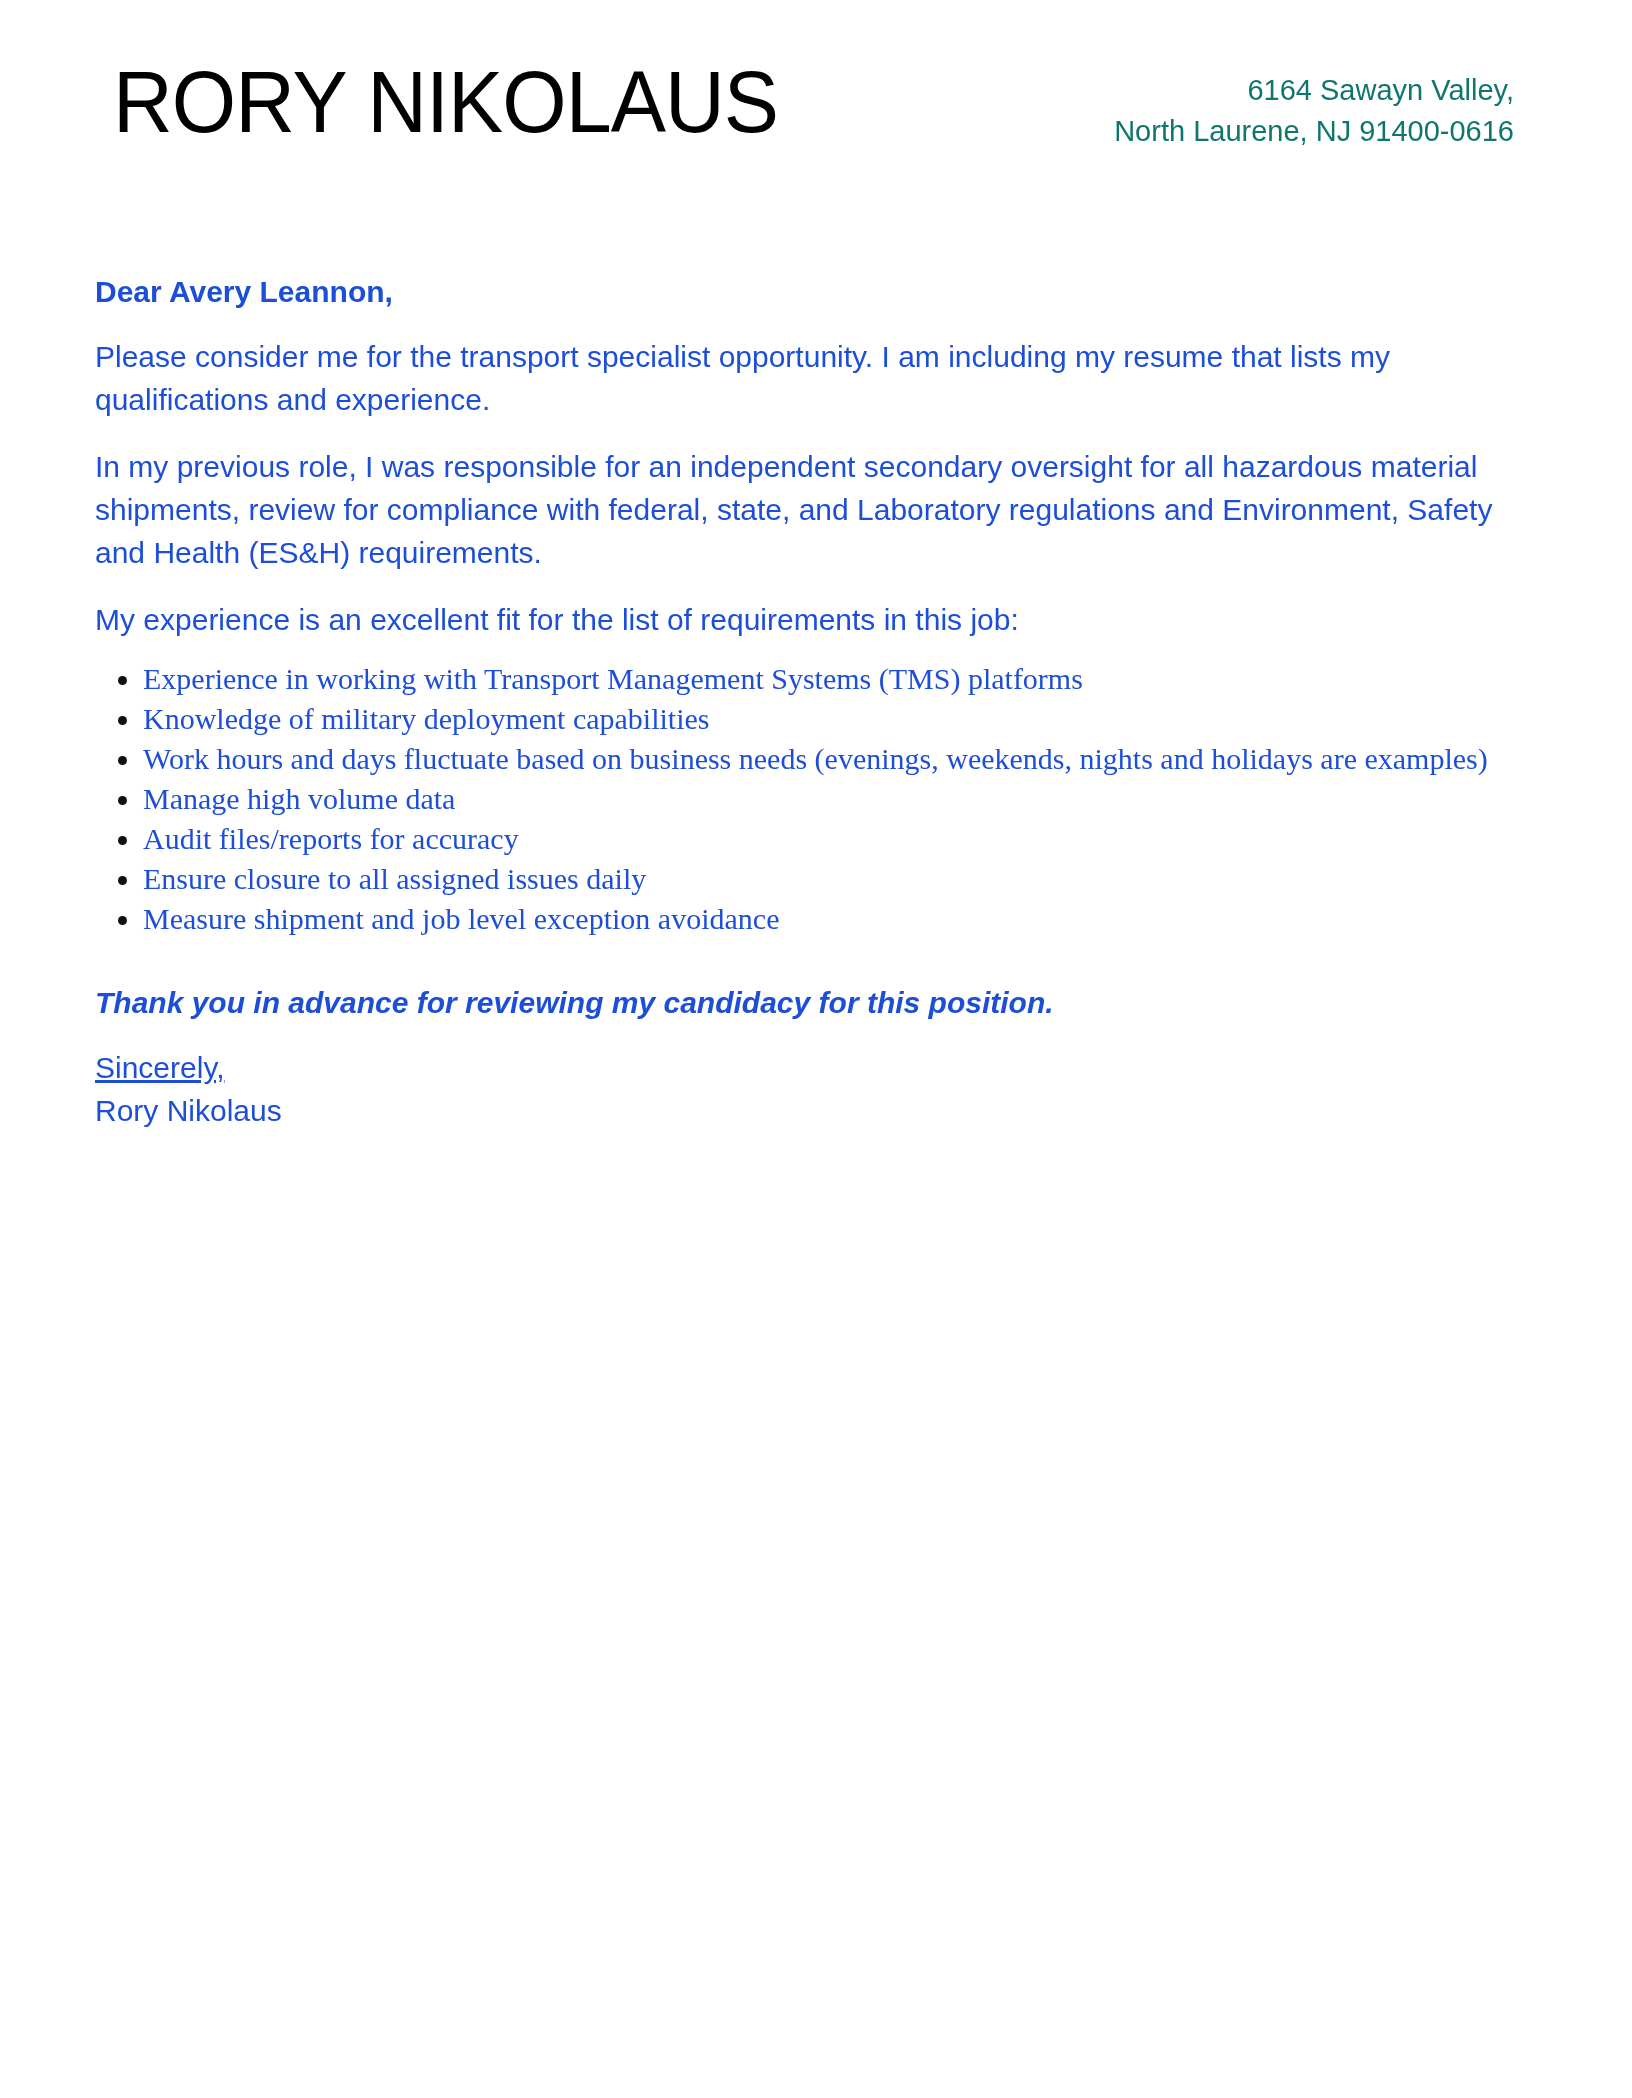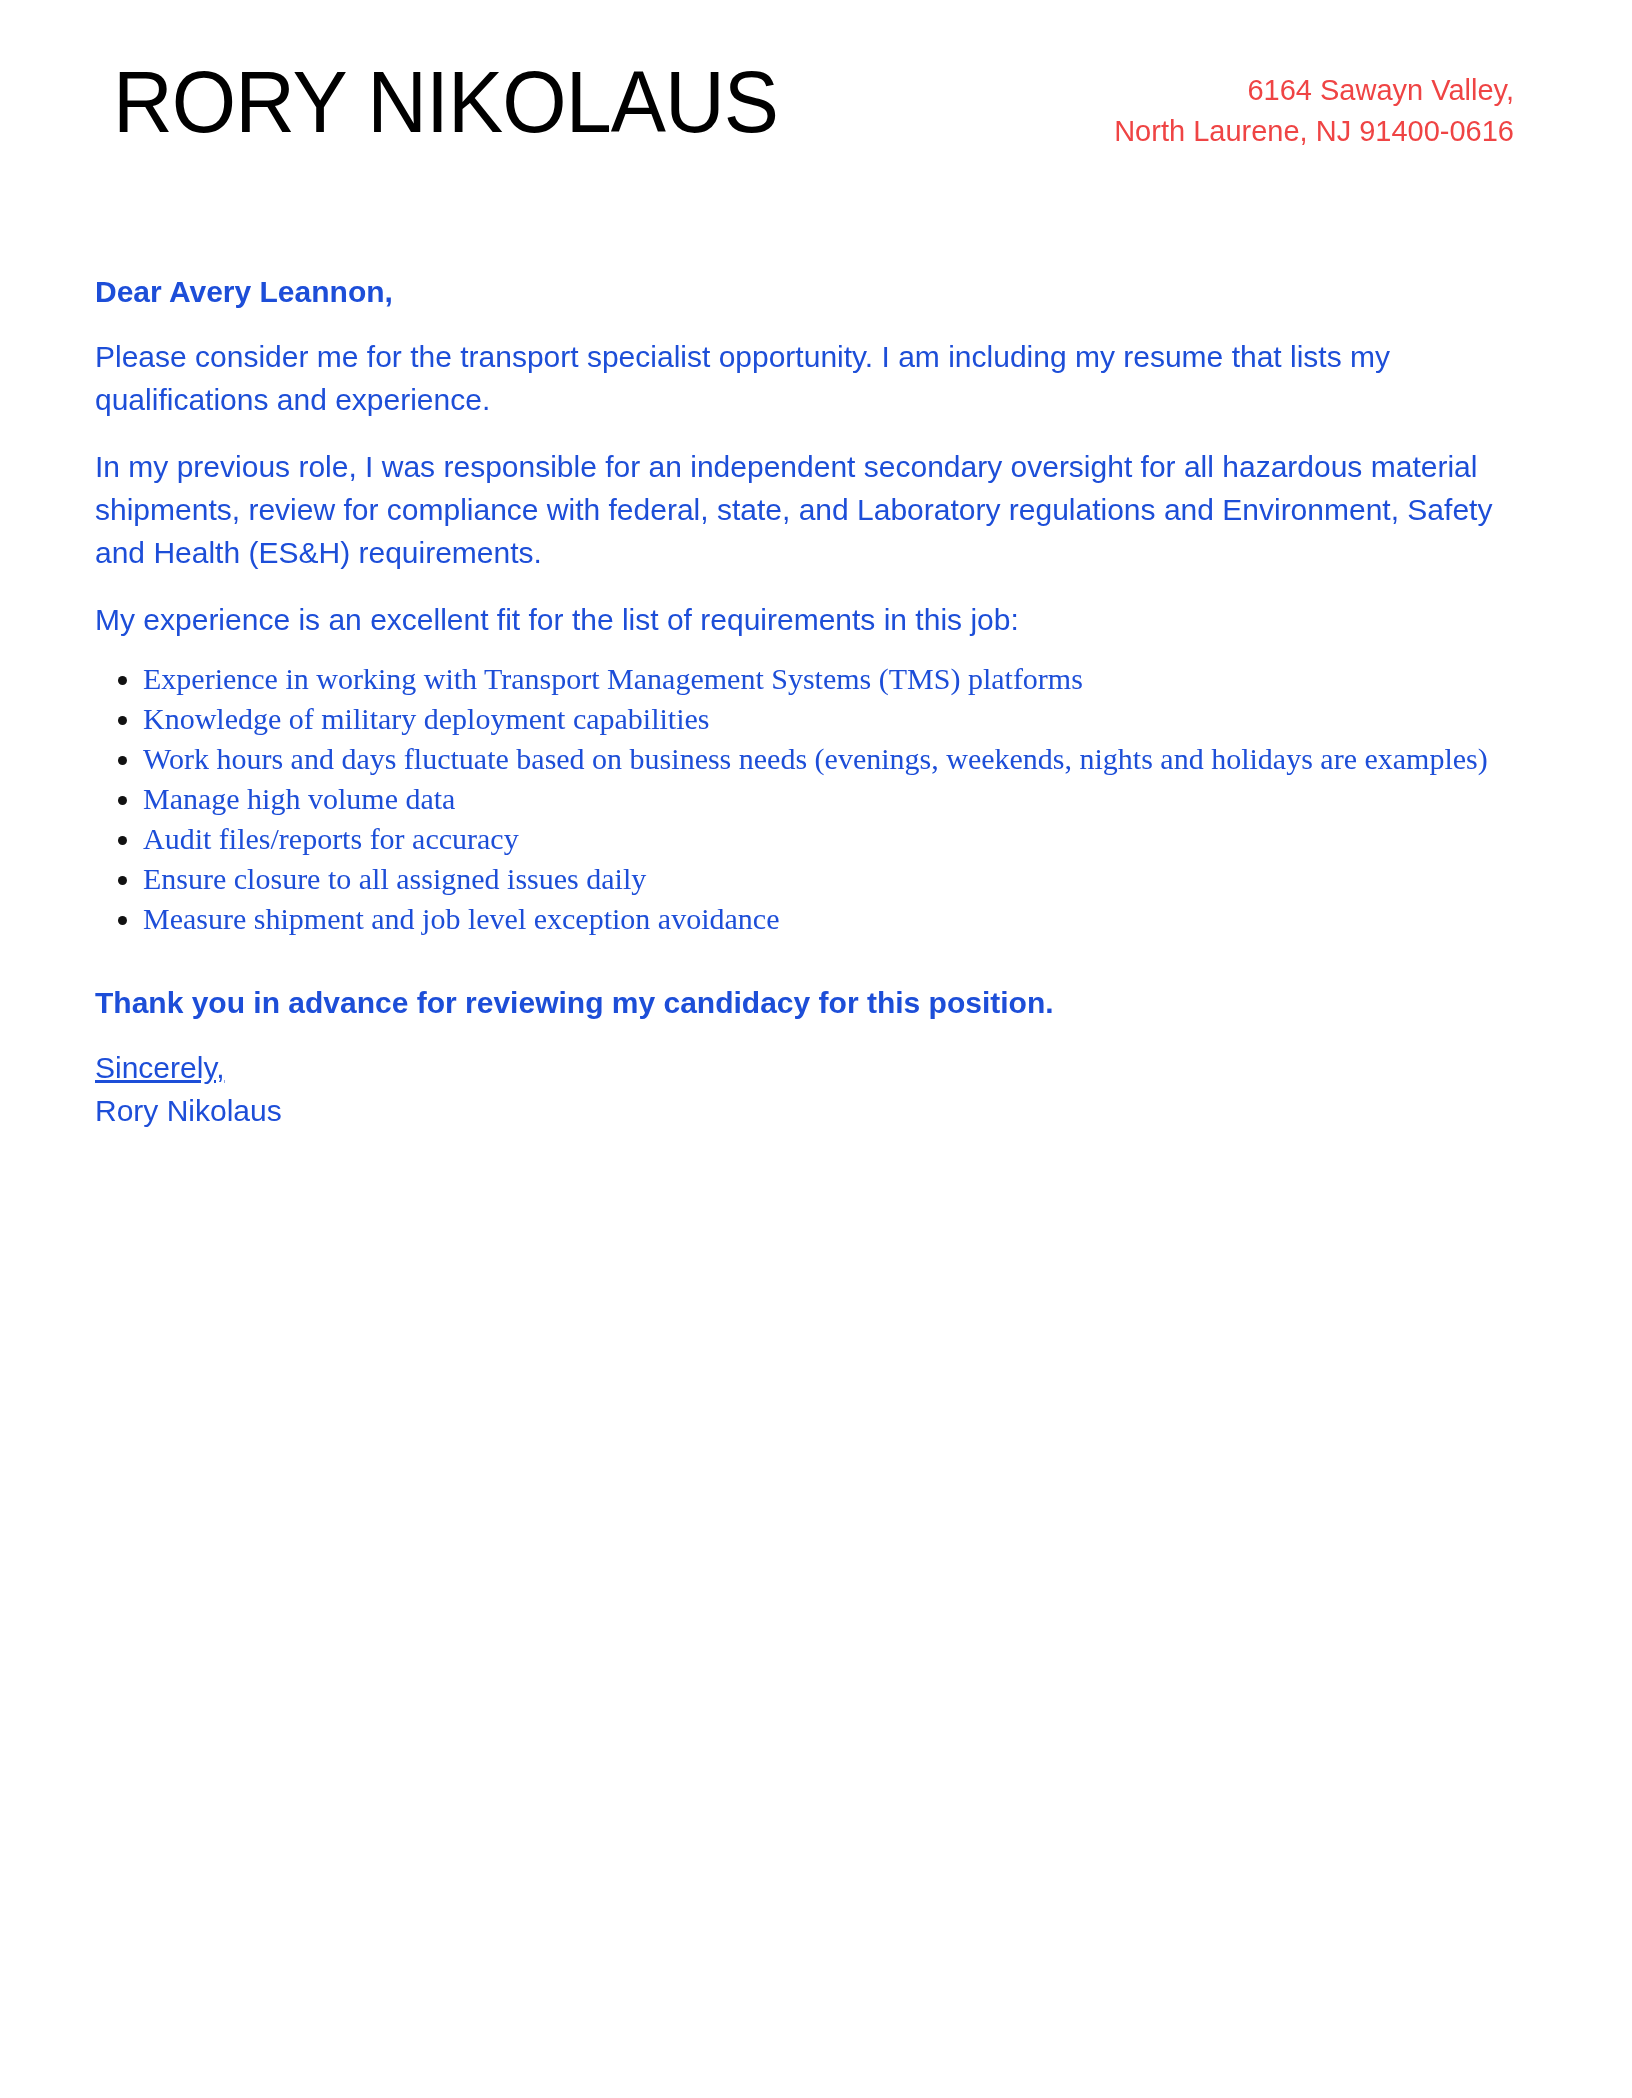--- a/index.html
+++ b/index.html
@@ -1,28 +1,28 @@
 <!DOCTYPE html>
 <html><head>
 <meta charset="utf-8">
 <style>
   html, body { margin: 0; padding: 0; background: #ffffff; }
   body { width: 1632px; height: 2098px; position: relative; overflow: hidden; color: #111111; font-family: "Liberation Sans", "DejaVu Sans", sans-serif; }
   .name { position: absolute; left: 113px; top: 58px; font-size: 88px; font-weight: 400; letter-spacing: -1px; line-height: 1; margin: 0; color: #000; transform: scaleX(0.94); transform-origin: left top; }
-  .address { position: absolute; right: 118px; top: 70px; text-align: right; font-size: 29px; line-height: 41px; color: #ef4444; }
+  .address { position: absolute; right: 118px; top: 70px; text-align: right; font-size: 29px; line-height: 41px; color: #0f766e; }
   .address div { white-space: nowrap; }
   .content { position: absolute; left: 95px; top: 270px; width: 1440px; font-size: 30px; line-height: 43px; color: #1d4ed8; }
   .content p { margin: 0; }
   .greeting { font-weight: 700; }
   .para { margin-top: 24px !important; }
   .para-first { margin-top: 22px !important; }
   .bullets { list-style: none; margin: 18px 0 0 0; padding: 0; line-height: 40px; font-family: Liberation Serif, serif; }
   .bullets li { position: relative; padding-left: 48px; }
   .bullets li .dot { position: absolute; left: 23px; top: 17px; width: 9px; height: 9px; border-radius: 50%; background: #111; }
-  .closing { font-weight: 700; margin-top: 42px !important; }
+  .closing { font-weight: 700; margin-top: 42px !important; font-style: italic; }
   .signoff { margin-top: 22px !important; text-decoration: underline; }
 </style>
 </head>
 <body>
 
 <h1 class="name">RORY NIKOLAUS</h1>
 
 <div class="address">
   <div>6164 Sawayn Valley,</div>
   <div>North Laurene, NJ 91400-0616</div>

